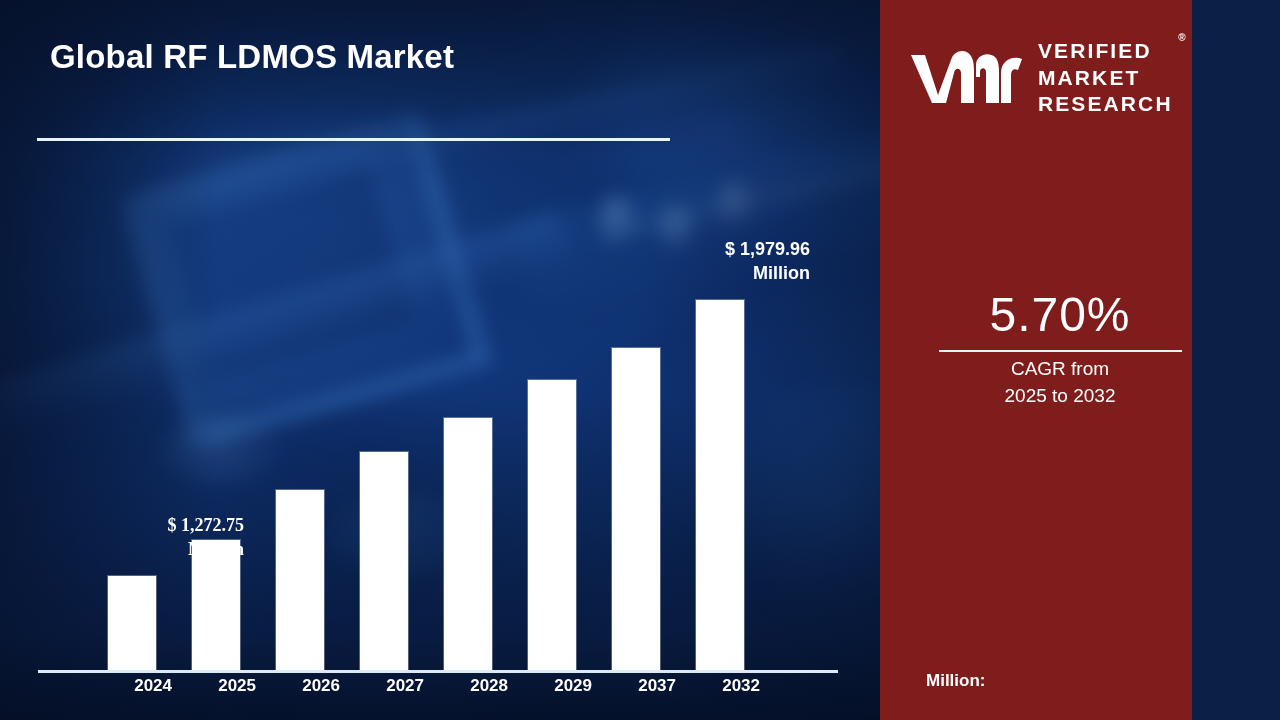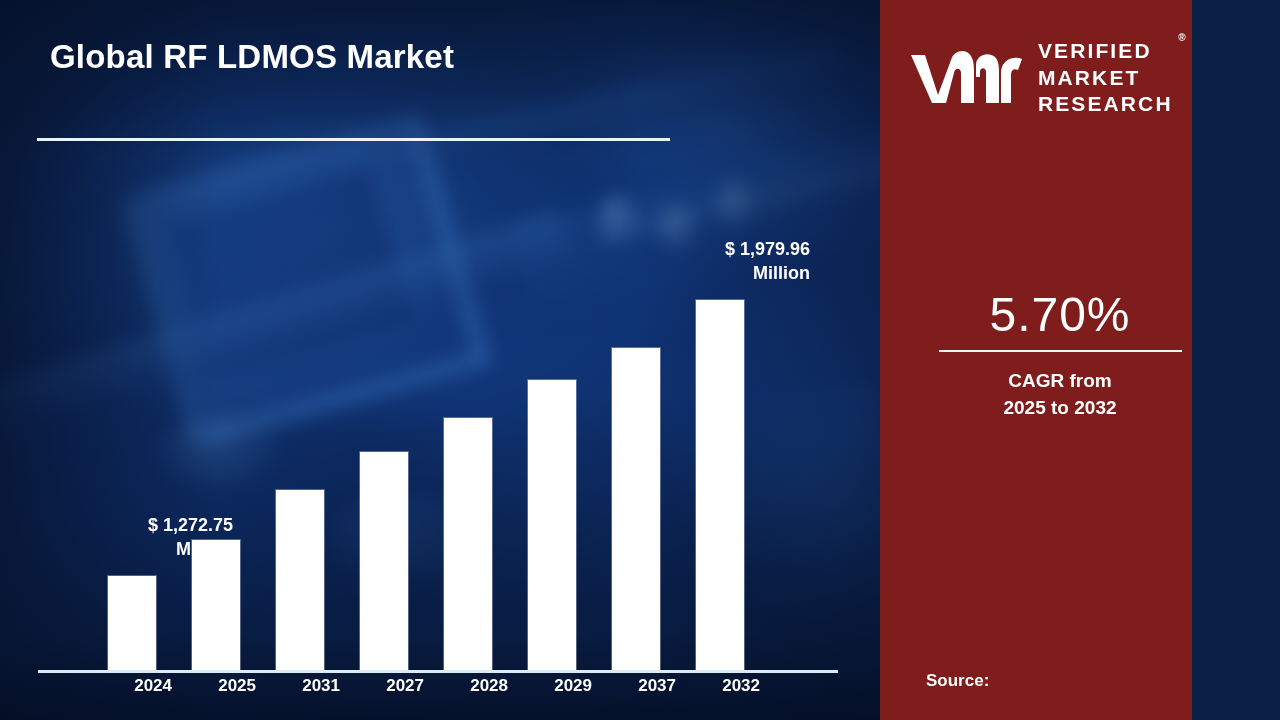--- a/index.html
+++ b/index.html
@@ -171,21 +171,21 @@
   }
   .value-label {
     position: absolute;
     width: 190px;
     text-align: right;
     color: #ffffff;
     font-size: 18px;
     font-weight: bold;
     line-height: 1.33;
   }
-  #value-label-first { left: 43px; top: 514px; }
+  #value-label-first { left: 54px; top: 514px; font-family: Liberation Serif, serif; }
   #value-label-last  { left: 620px; top: 238px; }
 
   
   #brand-panel {
     position: absolute;
     left: 880px; top: 0;
     width: 312px; height: 720px;
     background: #7f1d1d;
   }
 
@@ -226,24 +226,24 @@
     font-weight: normal;
     line-height: 1.05;
     letter-spacing: 1px;
   }
   #cagr-rule {
     width: 243px; height: 2px;
     margin: 10px auto 0;
     background: #e8f1fa;
   }
   #cagr-caption {
-    margin-top: 16px;
+    margin-top: 4px;
     color: #ffffff;
     font-size: 19px;
-    font-weight: bold;
+    font-weight: normal;
     line-height: 1.42;
   }
 
   #source-block {
     position: absolute;
     left: 46px; bottom: 26px;
     color: #ffffff;
     font-size: 17px;
     font-weight: bold;
     line-height: 1.45;
@@ -282,21 +282,21 @@
           <div class="bar" style="left: 276px; height: 181px;"></div>
           <div class="bar" style="left: 360px; height: 219px;"></div>
           <div class="bar" style="left: 444px; height: 253px;"></div>
           <div class="bar" style="left: 528px; height: 291px;"></div>
           <div class="bar" style="left: 612px; height: 323px;"></div>
           <div class="bar" style="left: 696px; height: 371px;"></div>
         </div>
       <div id="tick-labels">
           <div class="bar-tick-label" style="left: 108px;">2024</div>
           <div class="bar-tick-label" style="left: 192px;">2025</div>
-          <div class="bar-tick-label" style="left: 276px;">2031</div>
+          <div class="bar-tick-label" style="left: 276px;">2026</div>
           <div class="bar-tick-label" style="left: 360px;">2027</div>
           <div class="bar-tick-label" style="left: 444px;">2028</div>
           <div class="bar-tick-label" style="left: 528px;">2029</div>
           <div class="bar-tick-label" style="left: 612px;">2037</div>
           <div class="bar-tick-label" style="left: 696px;">2032</div>
         </div>
       <div id="axis-line"></div>
 
       <div id="value-label-first" class="value-label">$ 1,272.75<br>Million</div>
       <div id="value-label-last" class="value-label">$ 1,979.96<br>Million</div>
@@ -323,16 +323,16 @@
       </div>
     </div>
 
     <div id="cagr-block">
       <div id="cagr-value">5.70%</div>
       <div id="cagr-rule"></div>
       <div id="cagr-caption">CAGR from<br>2025 to 2032</div>
     </div>
 
     <div id="source-block">
-      <div>Source:</div>
+      <div>Million:</div>
     </div>
   </div>
 </div>
 
 </body></html>

